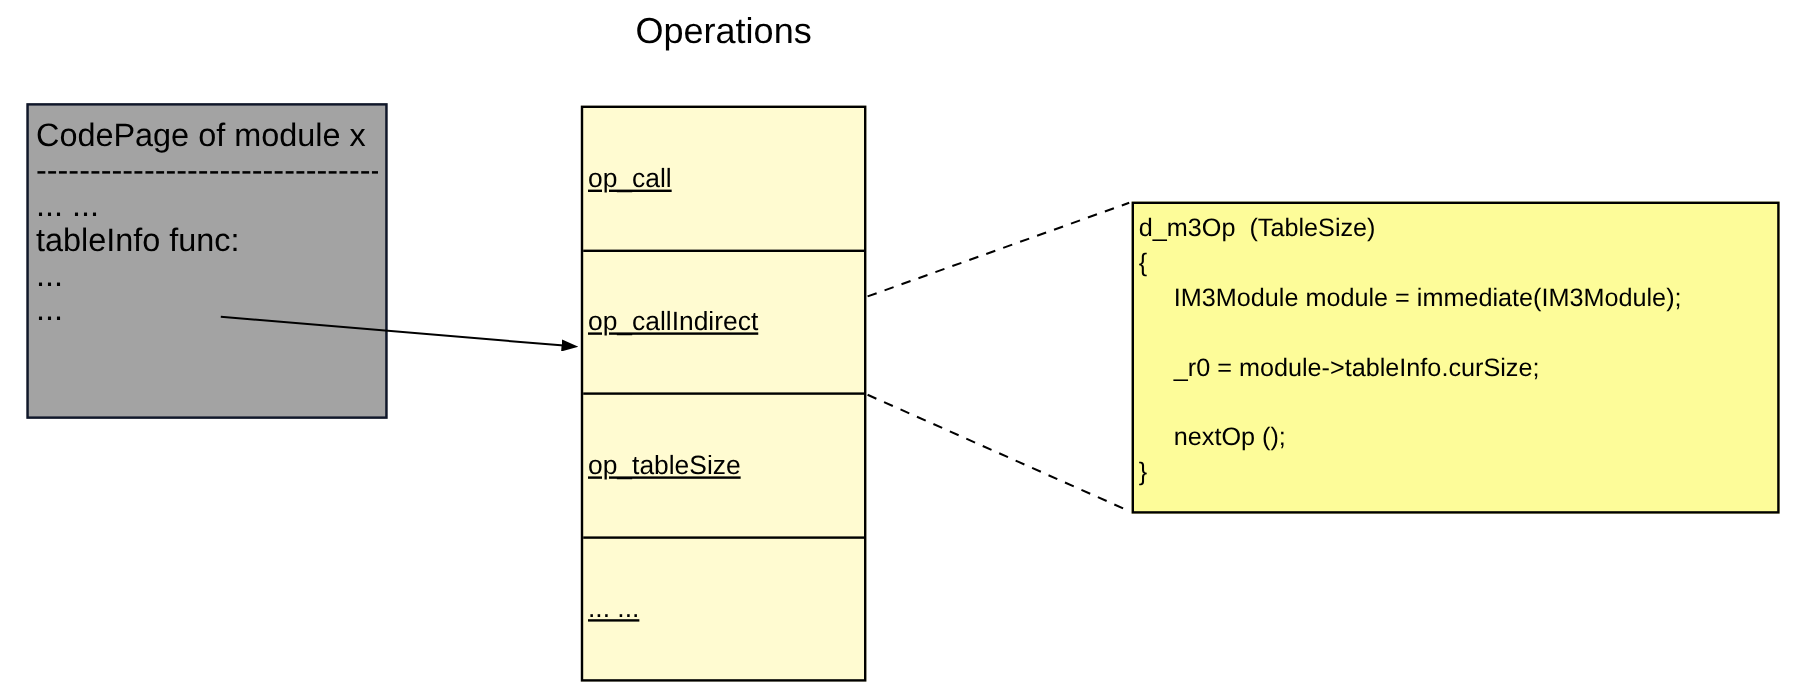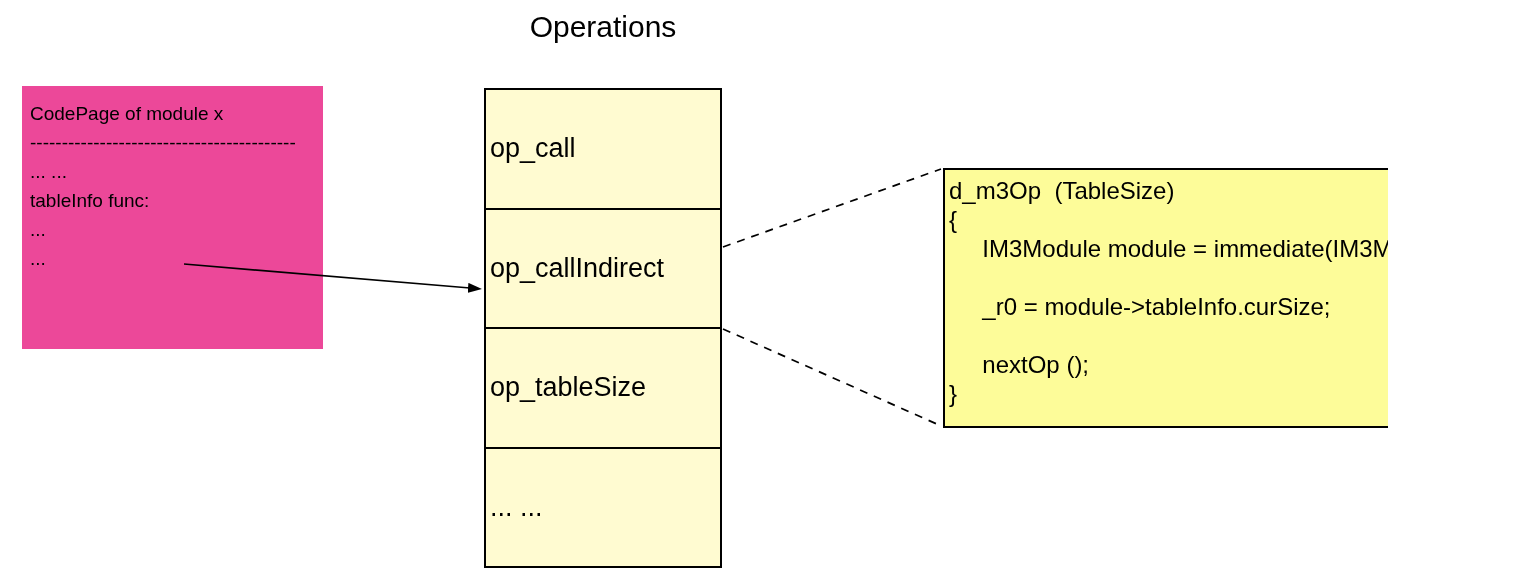--- a/index.html
+++ b/index.html
@@ -4,21 +4,21 @@
 <style>
   html, body {
     margin: 0;
     padding: 0;
     background: #ffffff;
     font-family: "Liberation Sans", sans-serif;
     color: #000000;
   }
   .canvas {
     position: relative;
-    width: 1388px;
+    width: 1516px;
     height: 580px;
     background: #ffffff;
     overflow: hidden;
   }
   .overlay-svg {
     position: absolute;
     left: 0;
     top: 0;
     width: 1516px;
     height: 580px;
@@ -34,24 +34,24 @@
     line-height: 38px;
     white-space: nowrap;
   }
   .codepage-box {
     position: absolute;
     left: 22px;
     top: 86px;
     width: 301px;
     height: 263px;
     box-sizing: border-box;
-    background: #ec4899;
-    border: 2px solid #ec4899;
+    background: #a3a3a3;
+    border: 2px solid #0f172a;
     padding: 11px 6px 0 6px;
-    font-size: 19px;
+    font-size: 27px;
     line-height: 29px;
   }
   .codepage-line {
     white-space: nowrap;
     min-height: 29px;
     overflow: hidden;
   }
   .ops-box {
     position: absolute;
     left: 484px;
@@ -64,38 +64,39 @@
     display: flex;
     flex-direction: column;
   }
   .ops-cell {
     box-sizing: border-box;
     flex: 1 1 0;
     border-bottom: 2px solid #000000;
     display: flex;
     align-items: center;
     padding-left: 4px;
-    font-size: 27px;
+    font-size: 22px;
     white-space: nowrap;
     overflow: hidden;
+    text-decoration: underline;
   }
   .ops-cell:last-child {
     border-bottom: none;
   }
   .detail-box {
     position: absolute;
     left: 943px;
     top: 168px;
     width: 540px;
     height: 260px;
     box-sizing: border-box;
     background: #fdfc99;
     border: 2px solid #000000;
     padding: 6px 16px 0 4px;
-    font-size: 24px;
+    font-size: 21px;
     line-height: 29px;
     white-space: pre;
     overflow: hidden;
   }
 </style>
 </head>
 <body>
 
 <div class="canvas">
 

